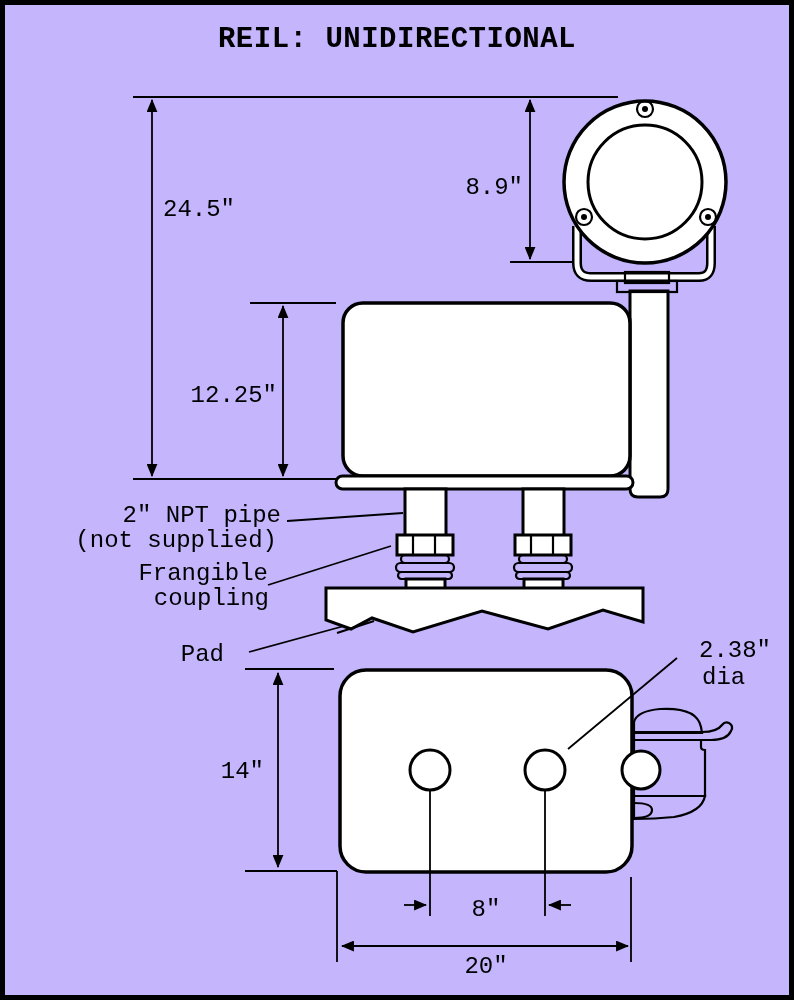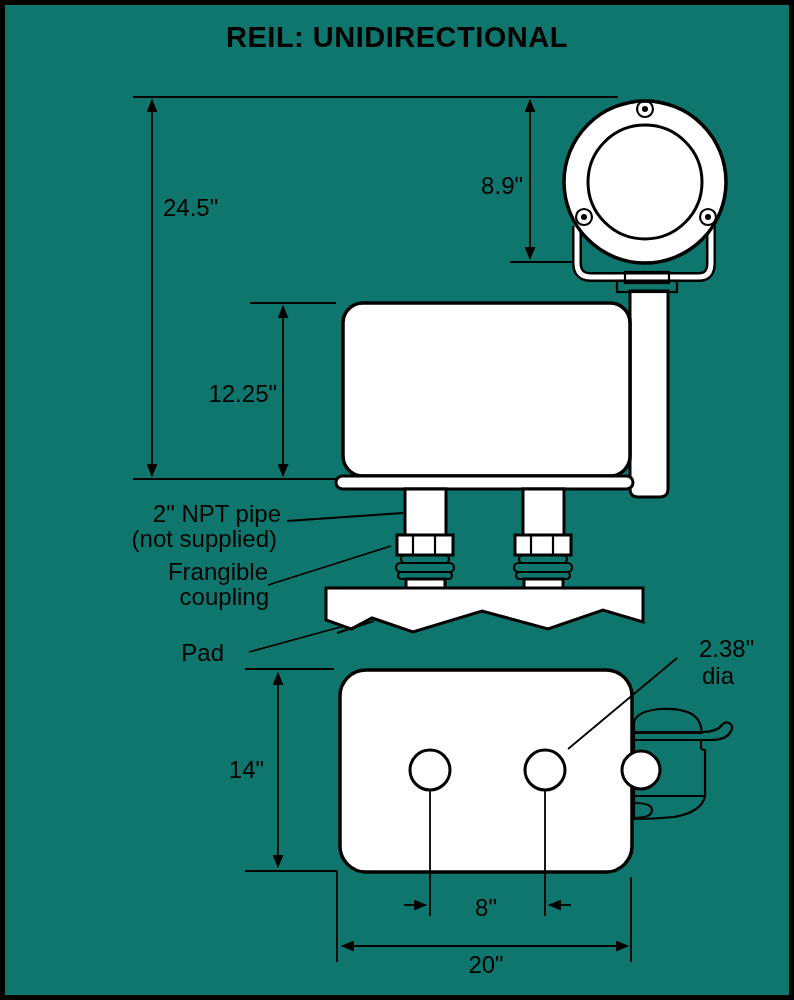--- a/index.html
+++ b/index.html
@@ -2,22 +2,22 @@
 <html><head>
 <meta charset="utf-8">
 <style>
   html, body { margin: 0; padding: 0; background: #ffffff; }
   .frame {
     position: relative;
     width: 794px;
     height: 1000px;
     box-sizing: border-box;
     border: 5px solid #000;
-    background: #0f766e;
-    font-family: Liberation Sans, sans-serif;
+    background: #c4b5fd;
+    font-family: Liberation Mono, monospace;
   }
   svg { display: block; }
   .outline     { fill: #ffffff; stroke: #000; stroke-width: 3; }
   .outline-hv  { fill: #ffffff; stroke: #000; stroke-width: 3.5; }
   .stroke-only { fill: none;    stroke: #000; stroke-width: 3; }
   .thin        { fill: none;    stroke: #000; stroke-width: 2.2; }
   .dim         { fill: none;    stroke: #000; stroke-width: 1.8; }
   .leader      { fill: none;    stroke: #000; stroke-width: 1.8; }
   .lbl   { font-size: 24px; fill: #000; }
   .title { font-size: 29px; font-weight: bold; fill: #000; letter-spacing: 0.5px; }

